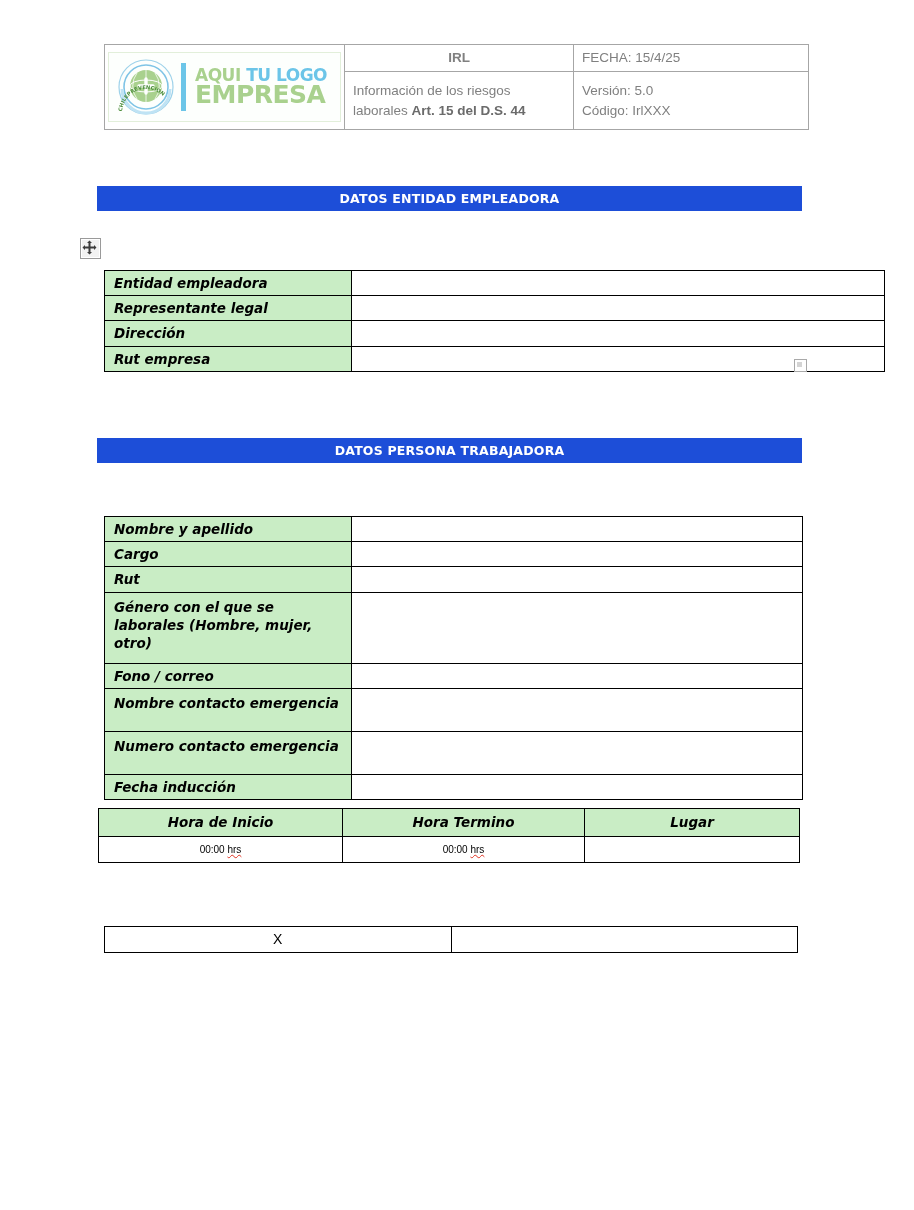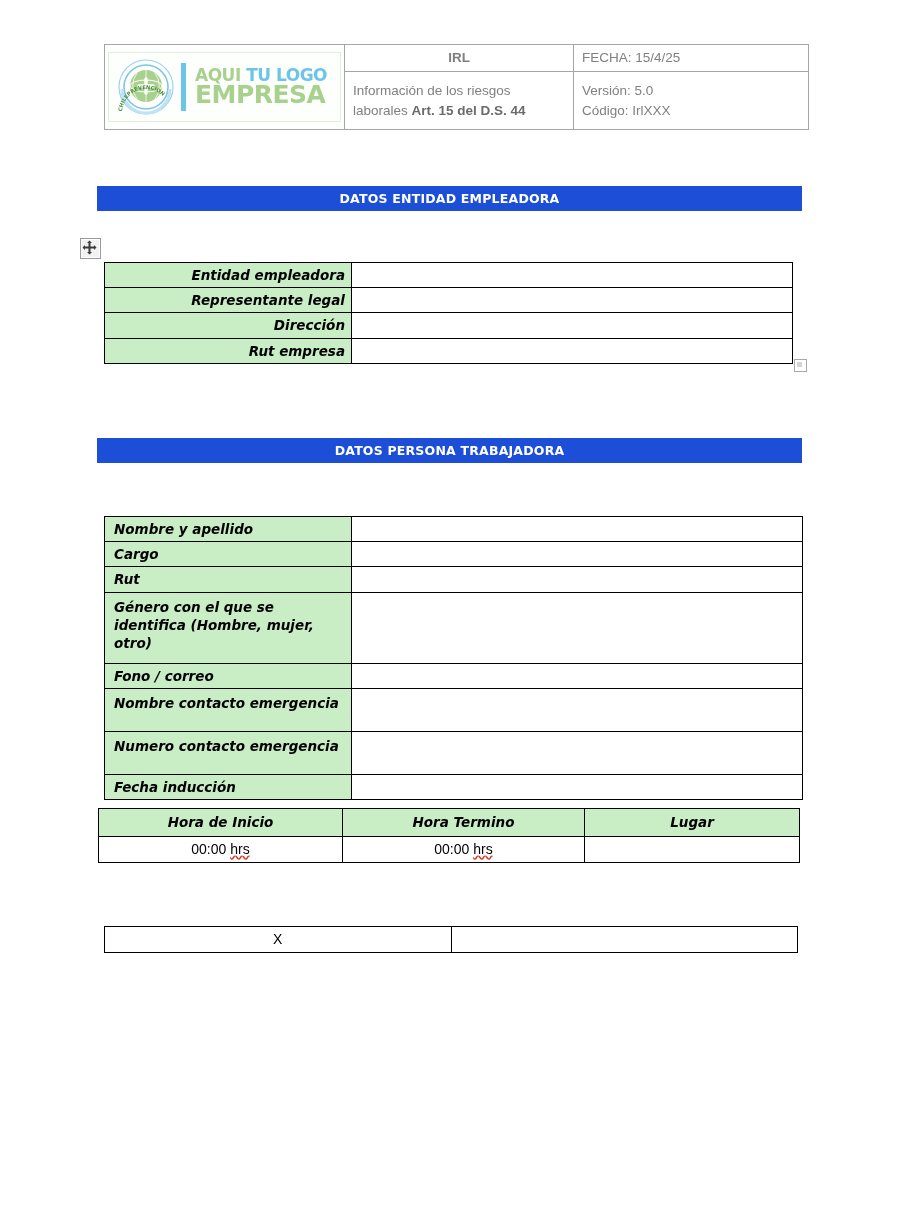--- a/index.html
+++ b/index.html
@@ -157,36 +157,36 @@
   }
   .lbl {
     background: #c9edc5 !important;
     font-weight: 700;
     font-style: italic;
     font-family: "DejaVu Sans", sans-serif;
     font-size: 13px;
   }
 
   
-  #tbl-empleadora { left: 104px; top: 262px; width: 689px; text-align: right; }
+  #tbl-empleadora { left: 104px; top: 270px; width: 781px; }
   #tbl-empleadora .lbl { width: 231px; height: 18px; }
 
   
   #tbl-trabajadora { left: 104px; top: 516px; width: 699px; }
   #tbl-trabajadora .lbl { width: 231px; }
   #tbl-trabajadora tr.r-tall td { height: 62px; vertical-align: top; padding-top: 5px; }
   #tbl-trabajadora tr.r-med td { height: 34px; vertical-align: top; padding-top: 5px; }
 
   
   #tbl-hora { left: 98px; top: 808px; width: 702px; }
   #tbl-hora td { text-align: center; padding: 3px 4px; }
   #tbl-hora .c1 { width: 235px; }
   #tbl-hora .c2 { width: 233px; }
   #tbl-hora .hrow td { height: 21px; }
-  #tbl-hora .vrow td { height: 19px; font-size: 14px; }
+  #tbl-hora .vrow td { height: 19px; font-size: 10px; }
   .spellerr {
     text-decoration: underline wavy #e03020;
     text-decoration-skip-ink: none;
   }
 
   
   #tbl-nuevo { left: 104px; top: 926px; width: 694px; }
   #tbl-nuevo td { text-align: center; padding: 3px 4px; }
   #tbl-nuevo .c1 { width: 374px; }
   #tbl-nuevo .hrow td { height: 21px; }
@@ -287,21 +287,21 @@
   </tr>
   <tr>
     <td class="lbl">Cargo</td>
     <td></td>
   </tr>
   <tr>
     <td class="lbl">Rut</td>
     <td></td>
   </tr>
   <tr class="r-tall">
-    <td class="lbl">Género con el que se identifica (Hombre, mujer, otro)</td>
+    <td class="lbl">Género con el que se laborales (Hombre, mujer, otro)</td>
     <td></td>
   </tr>
   <tr>
     <td class="lbl">Fono / correo</td>
     <td></td>
   </tr>
   <tr class="r-med">
     <td class="lbl">Nombre contacto emergencia</td>
     <td></td>
   </tr>

